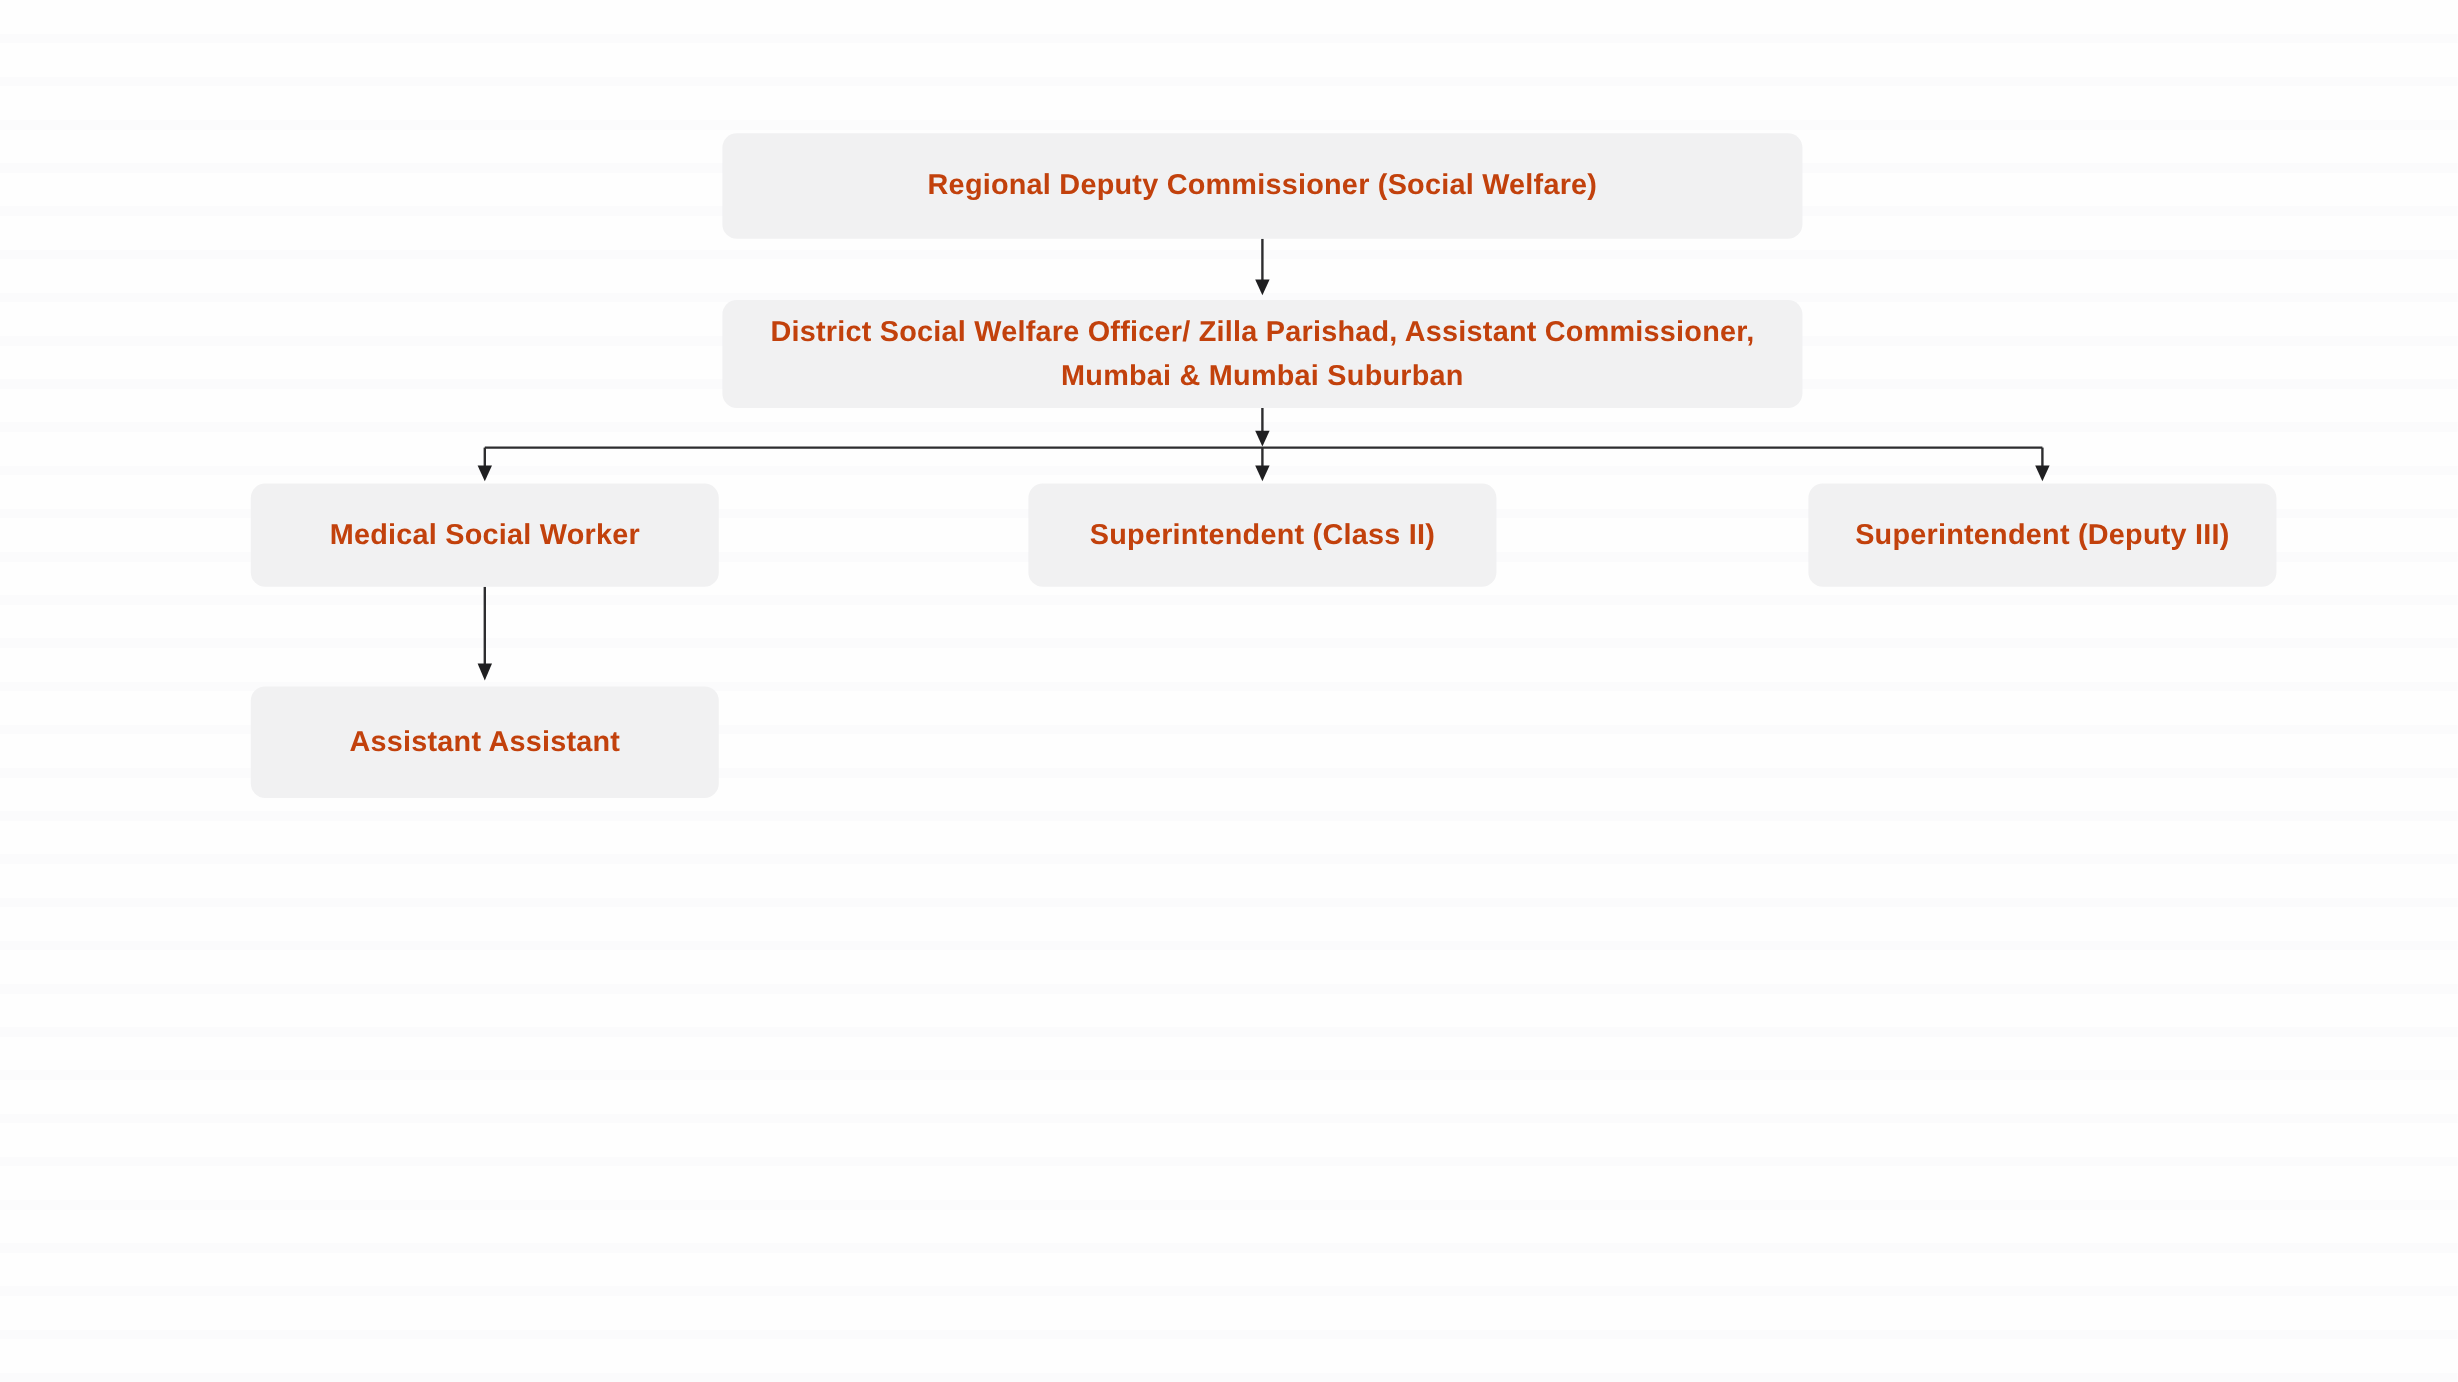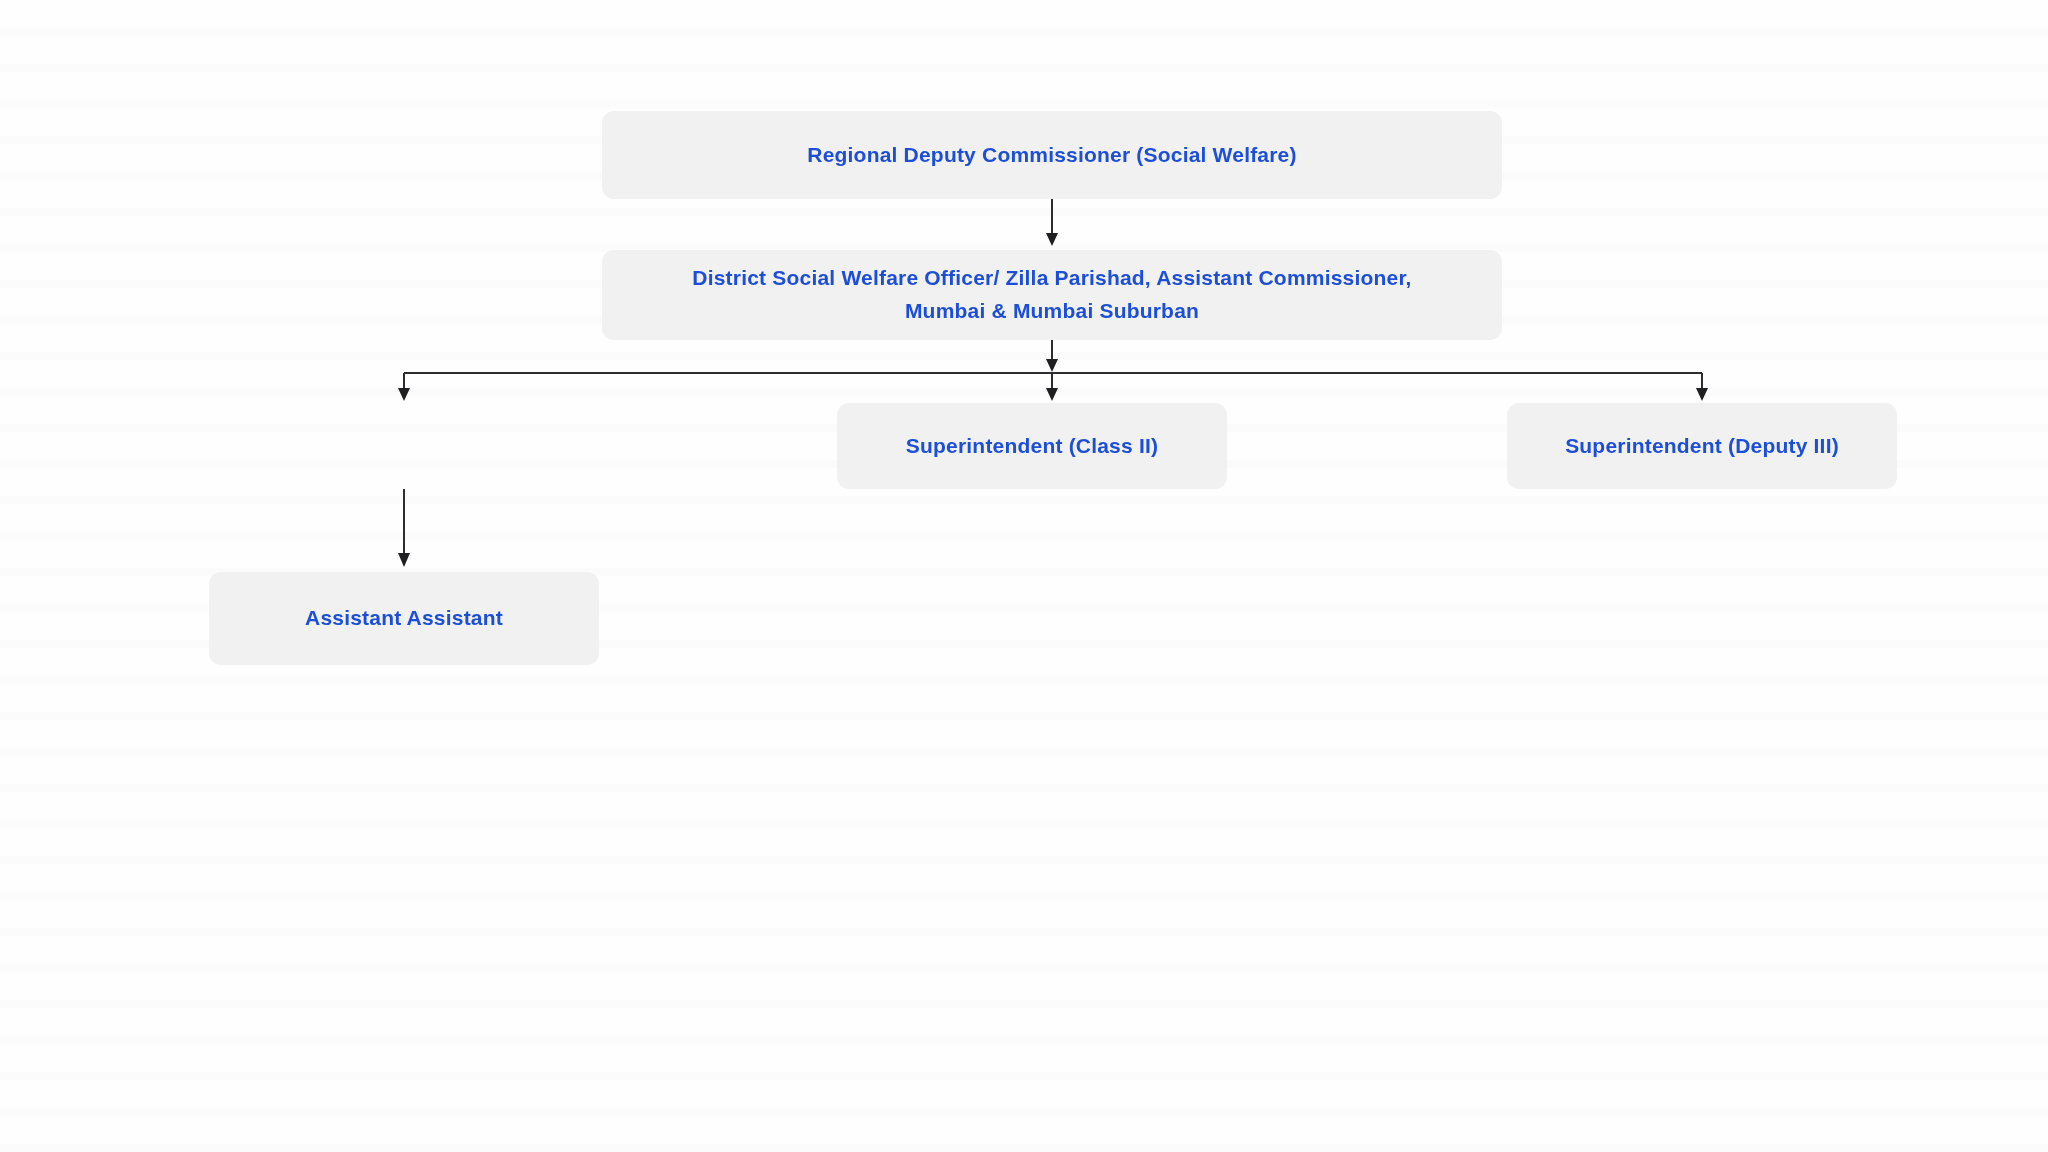--- a/index.html
+++ b/index.html
@@ -43,31 +43,31 @@
     box-sizing: border-box;
     background: #f1f1f2;
     border-radius: 12px;
     display: flex;
     align-items: center;
     justify-content: center;
     text-align: center;
     padding: 0 28px;
   }
   .node .label {
-    color: #1d4ed8;
-    font-size: 21px;
+    color: #c2410c;
+    font-size: 24px;
     font-weight: 600;
     letter-spacing: 0.2px;
     line-height: 1.55;
     white-space: pre-line;
   }
   #node-rdc  { left: 602px;  top: 111px; width: 900px; height: 88px; }
   #node-dswo { left: 602px;  top: 250px; width: 900px; height: 90px; }
   #node-msw  { left: 209px;  top: 403px; width: 390px; height: 86px; }
-  #node-sup2 { left: 837px;  top: 403px; width: 390px; height: 86px; }
+  #node-sup2 { left: 857px;  top: 403px; width: 390px; height: 86px; }
   #node-sup3 { left: 1507px; top: 403px; width: 390px; height: 86px; }
   #node-ac   { left: 209px;  top: 572px; width: 390px; height: 93px; }
 </style>
 </head>
 <body>
 
 <div class="canvas">
 
   <svg class="connectors" viewBox="0 0 2048 1152">
 
@@ -94,20 +94,23 @@
 
   <div class="node" id="node-rdc">
     <span class="label">Regional Deputy Commissioner (Social Welfare)</span>
   </div>
 
   <div class="node" id="node-dswo">
     <span class="label">District Social Welfare Officer/ Zilla Parishad, Assistant Commissioner,
 Mumbai &amp; Mumbai Suburban</span>
   </div>
 
+  <div class="node" id="node-msw">
+    <span class="label">Medical Social Worker</span>
+  </div>
 
   <div class="node" id="node-sup2">
     <span class="label">Superintendent (Class II)</span>
   </div>
 
   <div class="node" id="node-sup3">
     <span class="label">Superintendent (Deputy III)</span>
   </div>
 
   <div class="node" id="node-ac">

